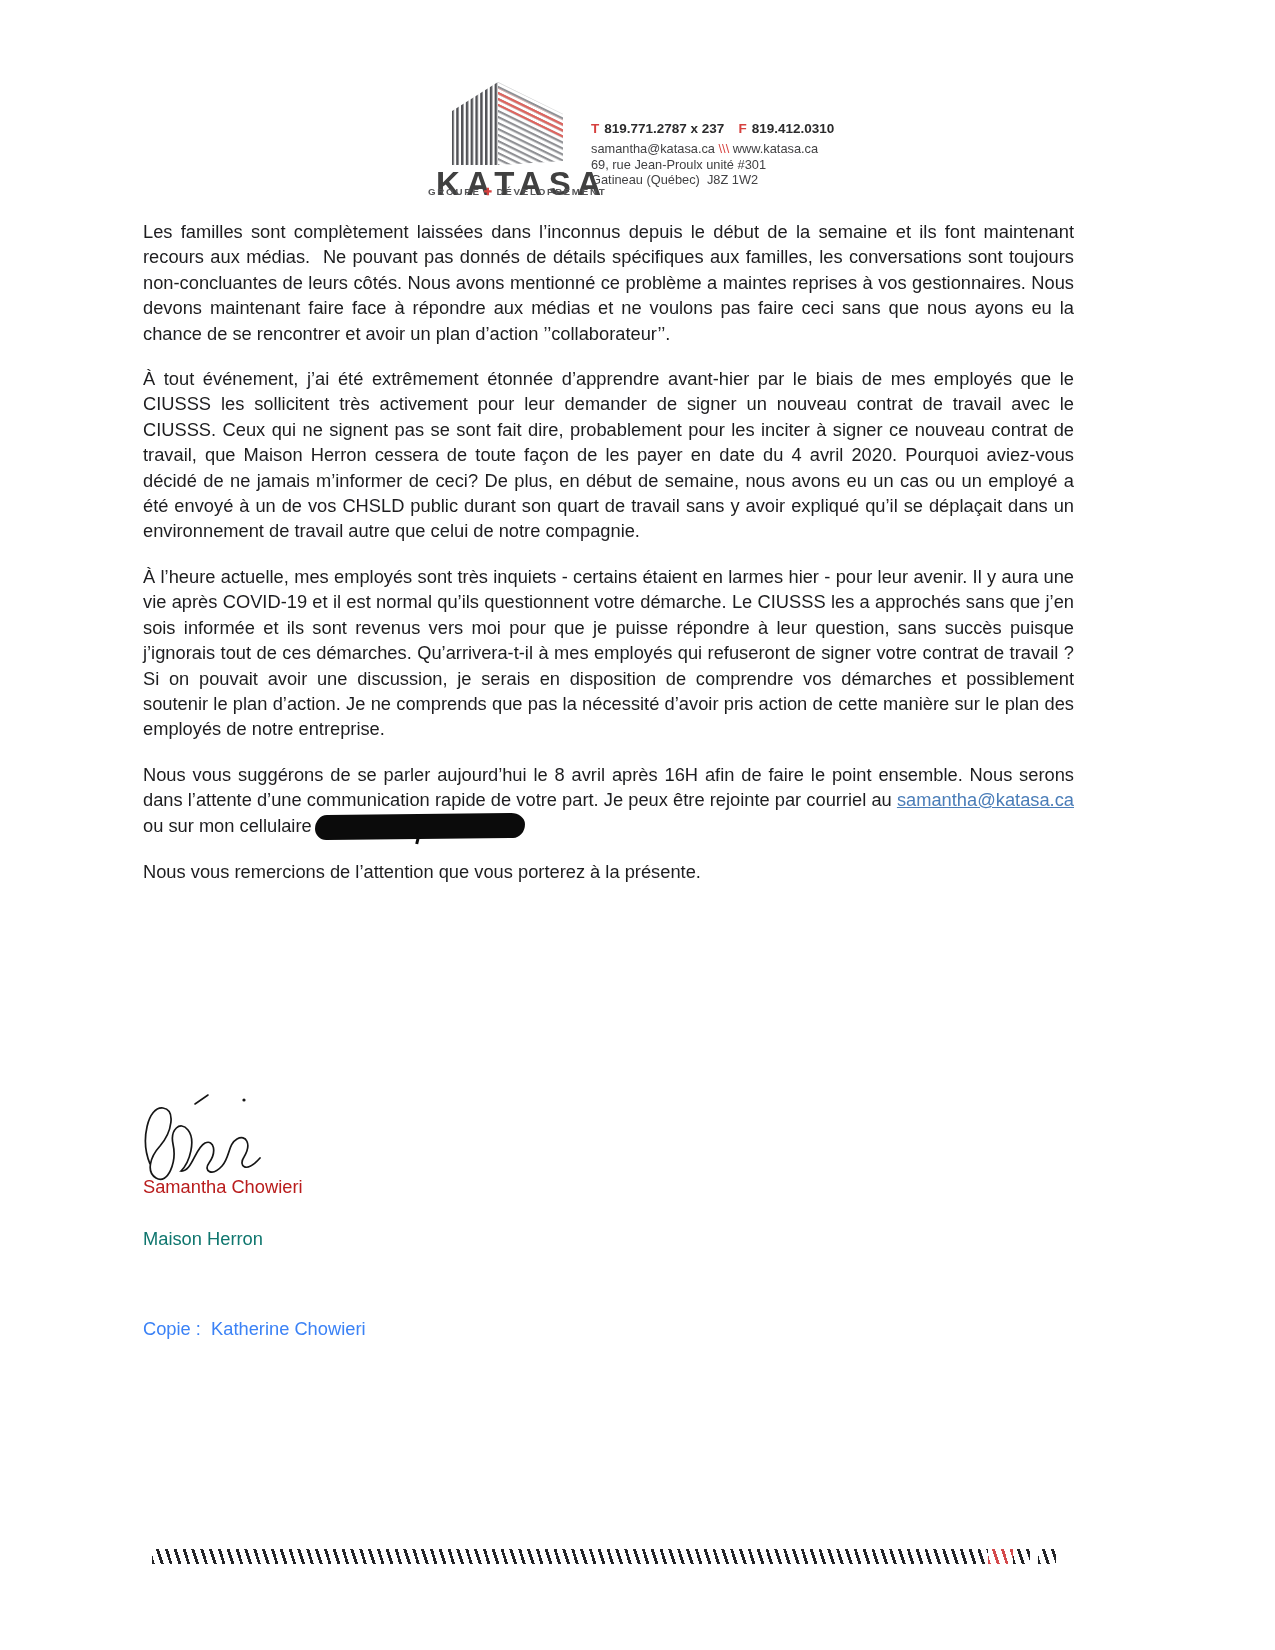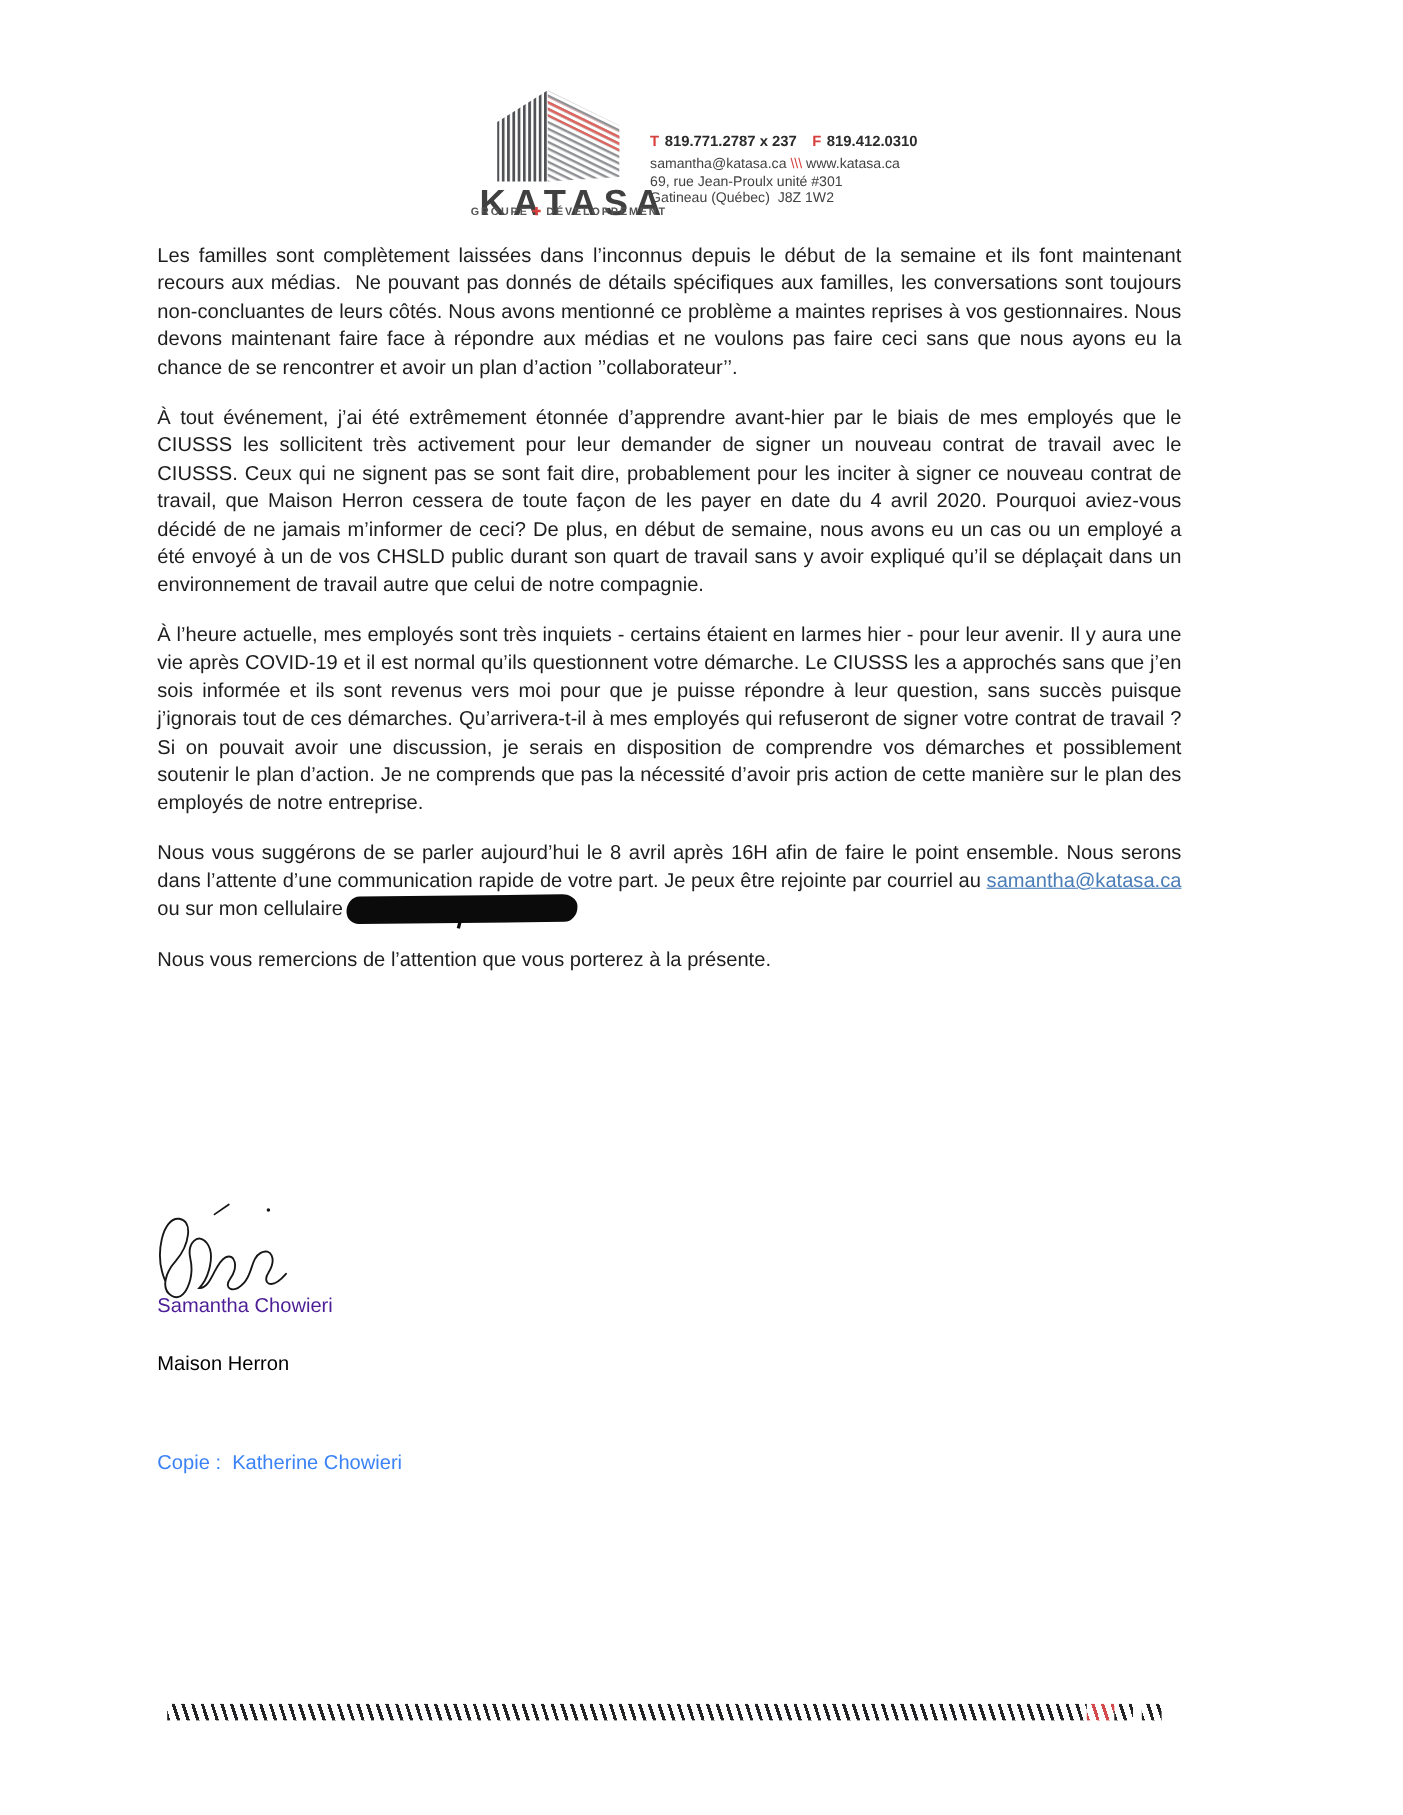--- a/index.html
+++ b/index.html
@@ -53,22 +53,22 @@
     border-radius: 13px 15px 13px 12px / 15px 12px 15px 12px;
     vertical-align: -7px; transform: rotate(-0.6deg); margin-left: 3px;
   }
   .redact .tick {
     position: absolute; left: 48%; bottom: -5px;
     width: 2.5px; height: 8px; background: #0b0b0b; transform: rotate(14deg);
   }
 
   
   .signature { position: absolute; left: 140px; top: 1092px; }
-  .sig-name   { position: absolute; left: 143px; top: 1176px; font-size: 18.3px; color: #4c1d95; }
-  .sig-company{ position: absolute; left: 143px; top: 1228px; font-size: 18.3px; color: #000000; }
+  .sig-name   { position: absolute; left: 143px; top: 1176px; font-size: 18.3px; color: #b91c1c; }
+  .sig-company{ position: absolute; left: 143px; top: 1228px; font-size: 18.3px; color: #0f766e; }
   .copy-line  { position: absolute; left: 143px; top: 1318px; font-size: 18.3px; color: #3b82f6; }
 
   
   .footer-border { position: absolute; left: 152px; top: 1549px; height: 15px; display: flex; }
   .seg { height: 15px; }
   .seg-black-a { width: 836px; background: repeating-linear-gradient(72deg, #232326 0 2.8px, transparent 2.8px 8.4px); }
   .seg-red     { width: 25px;  background: repeating-linear-gradient(72deg, #d4494b 0 2.8px, transparent 2.8px 8.4px); }
   .seg-black-b { width: 17px;  background: repeating-linear-gradient(72deg, #232326 0 2.8px, transparent 2.8px 8.4px); }
   .seg-gap     { width: 8px; }
   .seg-black-c { width: 18px;  background: repeating-linear-gradient(72deg, #232326 0 2.8px, transparent 2.8px 8.4px); }

